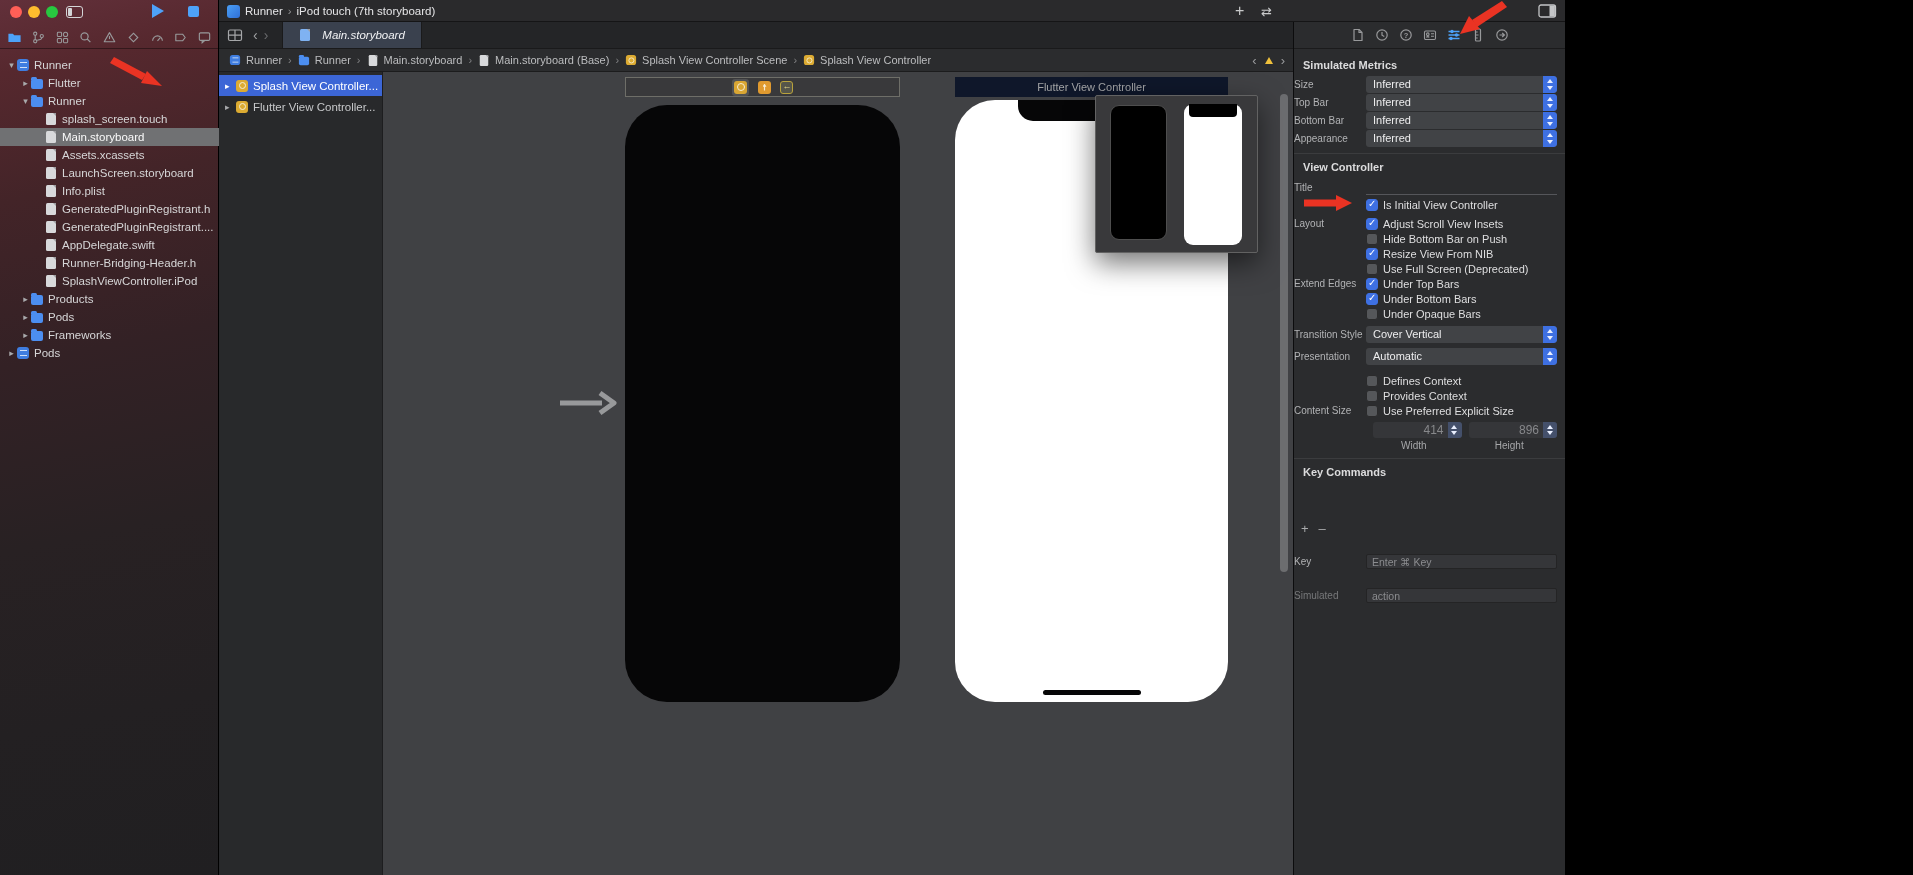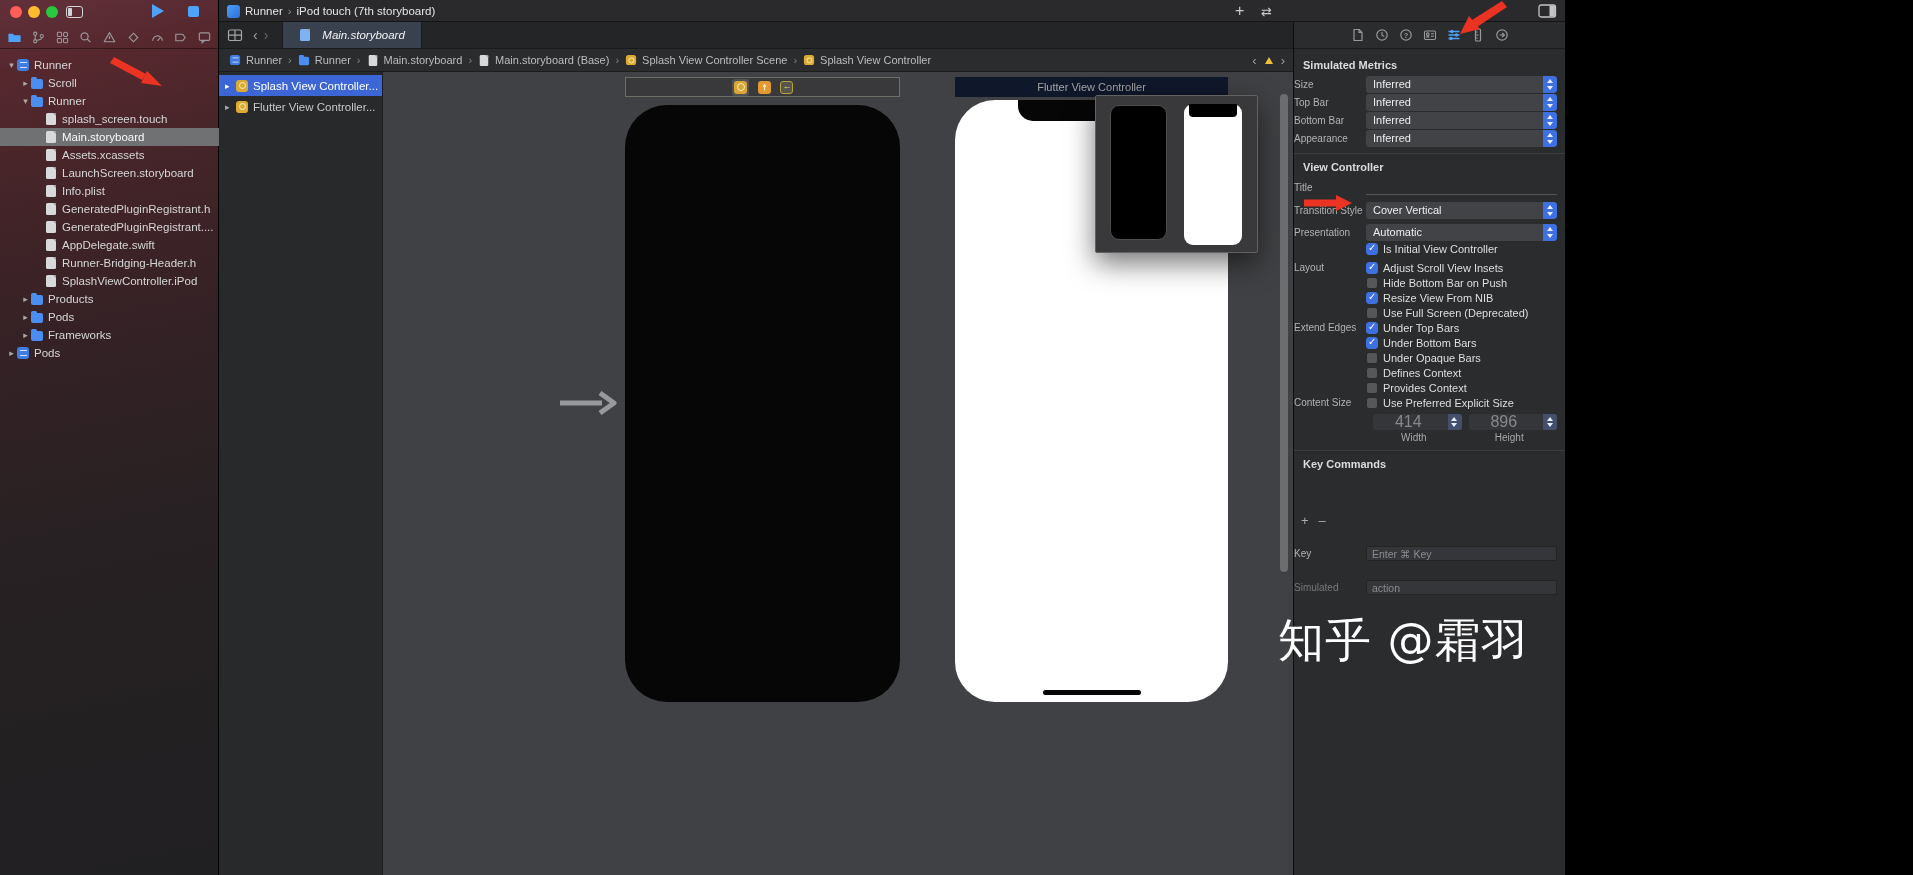--- a/index.html
+++ b/index.html
@@ -108,30 +108,30 @@
 .lead{width:72px;flex:none;padding-right:6px;color:#b2b3b5;font-size:10px;white-space:nowrap}
 .lead.dim{color:#77787a}
 .popup{flex:1;height:17px;background:#414346;border-radius:3px;position:relative;display:flex;align-items:center;padding-left:7px;color:#ededee;overflow:hidden}
 .cap{position:absolute;right:0;top:0;bottom:0;width:14px;background:#3e70e2;border-radius:0 3px 3px 0}
 .cap::before{content:"";position:absolute;left:3.5px;top:3px;border-left:3.5px solid transparent;border-right:3.5px solid transparent;border-bottom:4px solid #e9efff}
 .cap::after{content:"";position:absolute;left:3.5px;bottom:3px;border-left:3.5px solid transparent;border-right:3.5px solid transparent;border-top:4px solid #e9efff}
 .cap.dim{background:#44506b}
 .irow.ck{height:15px}
 #vc-checks-a > .irow:first-child{margin-bottom:4px}
 #vc-drops .irow{margin-top:4px}
-#vc-checks-b{margin-top:0}
+#vc-checks-b{margin-top:8px}
 .cb{width:12px;height:12px;flex:none;border-radius:3px;background:#55575a;border:1px solid #2a2a2b;margin-right:5px;position:relative}
 .cb.checked{background:#3e70e2;border-color:#3e70e2}
 .cb.checked::after{content:"✓";position:absolute;left:1px;top:-2px;color:#fff;font-size:10px;font-weight:700}
 .cklbl{color:#dfdfe0;white-space:nowrap}
 .ufield{flex:1;height:16px;border-bottom:1px solid #55565a}
 .title-row{height:20px}
 .size-row{gap:7px;margin-top:3px}
 .stepfield{flex:1;height:16px;background:#353639;border-radius:3px;position:relative;display:flex;align-items:center}
-.num{flex:1;text-align:center;padding-right:18px;color:#87888b;font-size:16px}
+.num{flex:1;text-align:right;padding-right:18px;color:#87888b;font-size:12px}
 .wh-row{height:13px}
 .wh{flex:1;text-align:center;color:#a6a7a9;font-size:10px}
 .idiv{height:1px;background:#3b3c3e;margin:6px 0 2px}
 .kc-space{height:38px}
 .pm-row{display:flex;align-items:center;gap:10px;padding-left:7px;height:16px;color:#a9aaac;font-size:13px}
 .key-row,.sel-row{height:17px;margin-top:17px}
 .kfield{flex:1;height:15px;background:#353639;border:1px solid #242425;border-radius:2px;display:flex;align-items:center;padding-left:5px;color:#8b8c8f;font-size:10.5px}
 
 
 .ann{position:absolute;z-index:50}
@@ -205,21 +205,21 @@
 
       <div class="file-list" id="file-list">
           <div class="nav-row ind0">
             <span class="chev">▾</span>
             <span class="fi proj"></span>
             <span class="lbl">Runner</span>
           </div>
           <div class="nav-row ind1">
             <span class="chev">▸</span>
             <span class="fi folder"></span>
-            <span class="lbl">Scroll</span>
+            <span class="lbl">Flutter</span>
           </div>
           <div class="nav-row ind1">
             <span class="chev">▾</span>
             <span class="fi folder"></span>
             <span class="lbl">Runner</span>
           </div>
           <div class="nav-row ind2">
             <span class="chev"></span>
             <span class="fi doc"></span>
             <span class="lbl">splash_screen.touch</span>
@@ -501,76 +501,76 @@
           </div>
 
         <div class="idiv"></div>
         <div class="ihead">View Controller</div>
 
         <div class="irow title-row">
           <span class="lead">Title</span>
           <div class="ufield"></div>
         </div>
 
+        <div id="vc-checks-a">
+            <div class="irow ck">
+              <span class="lead"></span>
+              <span class="cb checked"></span>
+              <span class="cklbl">Is Initial View Controller</span>
+            </div>
+            <div class="irow ck">
+              <span class="lead">Layout</span>
+              <span class="cb checked"></span>
+              <span class="cklbl">Adjust Scroll View Insets</span>
+            </div>
+            <div class="irow ck">
+              <span class="lead"></span>
+              <span class="cb"></span>
+              <span class="cklbl">Hide Bottom Bar on Push</span>
+            </div>
+            <div class="irow ck">
+              <span class="lead"></span>
+              <span class="cb checked"></span>
+              <span class="cklbl">Resize View From NIB</span>
+            </div>
+            <div class="irow ck">
+              <span class="lead"></span>
+              <span class="cb"></span>
+              <span class="cklbl">Use Full Screen (Deprecated)</span>
+            </div>
+            <div class="irow ck">
+              <span class="lead">Extend Edges</span>
+              <span class="cb checked"></span>
+              <span class="cklbl">Under Top Bars</span>
+            </div>
+            <div class="irow ck">
+              <span class="lead"></span>
+              <span class="cb checked"></span>
+              <span class="cklbl">Under Bottom Bars</span>
+            </div>
+            <div class="irow ck">
+              <span class="lead"></span>
+              <span class="cb"></span>
+              <span class="cklbl">Under Opaque Bars</span>
+            </div>
+          </div>
         <div id="vc-drops">
             <div class="irow">
               <span class="lead">Transition Style</span>
               <div class="popup">
                 <span class="pval">Cover Vertical</span>
                 <span class="cap"></span>
               </div>
             </div>
             <div class="irow">
               <span class="lead">Presentation</span>
               <div class="popup">
                 <span class="pval">Automatic</span>
                 <span class="cap"></span>
               </div>
-            </div>
-          </div>
-        <div id="vc-checks-a">
-            <div class="irow ck">
-              <span class="lead"></span>
-              <span class="cb checked"></span>
-              <span class="cklbl">Is Initial View Controller</span>
-            </div>
-            <div class="irow ck">
-              <span class="lead">Layout</span>
-              <span class="cb checked"></span>
-              <span class="cklbl">Adjust Scroll View Insets</span>
-            </div>
-            <div class="irow ck">
-              <span class="lead"></span>
-              <span class="cb"></span>
-              <span class="cklbl">Hide Bottom Bar on Push</span>
-            </div>
-            <div class="irow ck">
-              <span class="lead"></span>
-              <span class="cb checked"></span>
-              <span class="cklbl">Resize View From NIB</span>
-            </div>
-            <div class="irow ck">
-              <span class="lead"></span>
-              <span class="cb"></span>
-              <span class="cklbl">Use Full Screen (Deprecated)</span>
-            </div>
-            <div class="irow ck">
-              <span class="lead">Extend Edges</span>
-              <span class="cb checked"></span>
-              <span class="cklbl">Under Top Bars</span>
-            </div>
-            <div class="irow ck">
-              <span class="lead"></span>
-              <span class="cb checked"></span>
-              <span class="cklbl">Under Bottom Bars</span>
-            </div>
-            <div class="irow ck">
-              <span class="lead"></span>
-              <span class="cb"></span>
-              <span class="cklbl">Under Opaque Bars</span>
             </div>
           </div>
         <div id="vc-checks-b">
             <div class="irow ck">
               <span class="lead"></span>
               <span class="cb"></span>
               <span class="cklbl">Defines Context</span>
             </div>
             <div class="irow ck">
               <span class="lead"></span>
@@ -630,14 +630,13 @@
   </svg>
   <svg class="ann" style="left:106px;top:54px" width="64" height="40" viewBox="0 0 64 40">
     <polygon points="4,9 8,3 40,20 36,26" fill="#ea3323"></polygon>
     <polygon points="56,32 35,29 41,17" fill="#ea3323"></polygon>
   </svg>
   <svg class="ann" style="left:1300px;top:191px" width="60" height="24" viewBox="0 0 60 24">
     <rect x="4" y="8.5" width="32" height="7" fill="#ea3323"></rect>
     <polygon points="52,12 36,4 36,20" fill="#ea3323"></polygon>
   </svg>
 
-  <div id="watermark">知乎 @霜羽</div>
 </div>
 
 </body></html>

